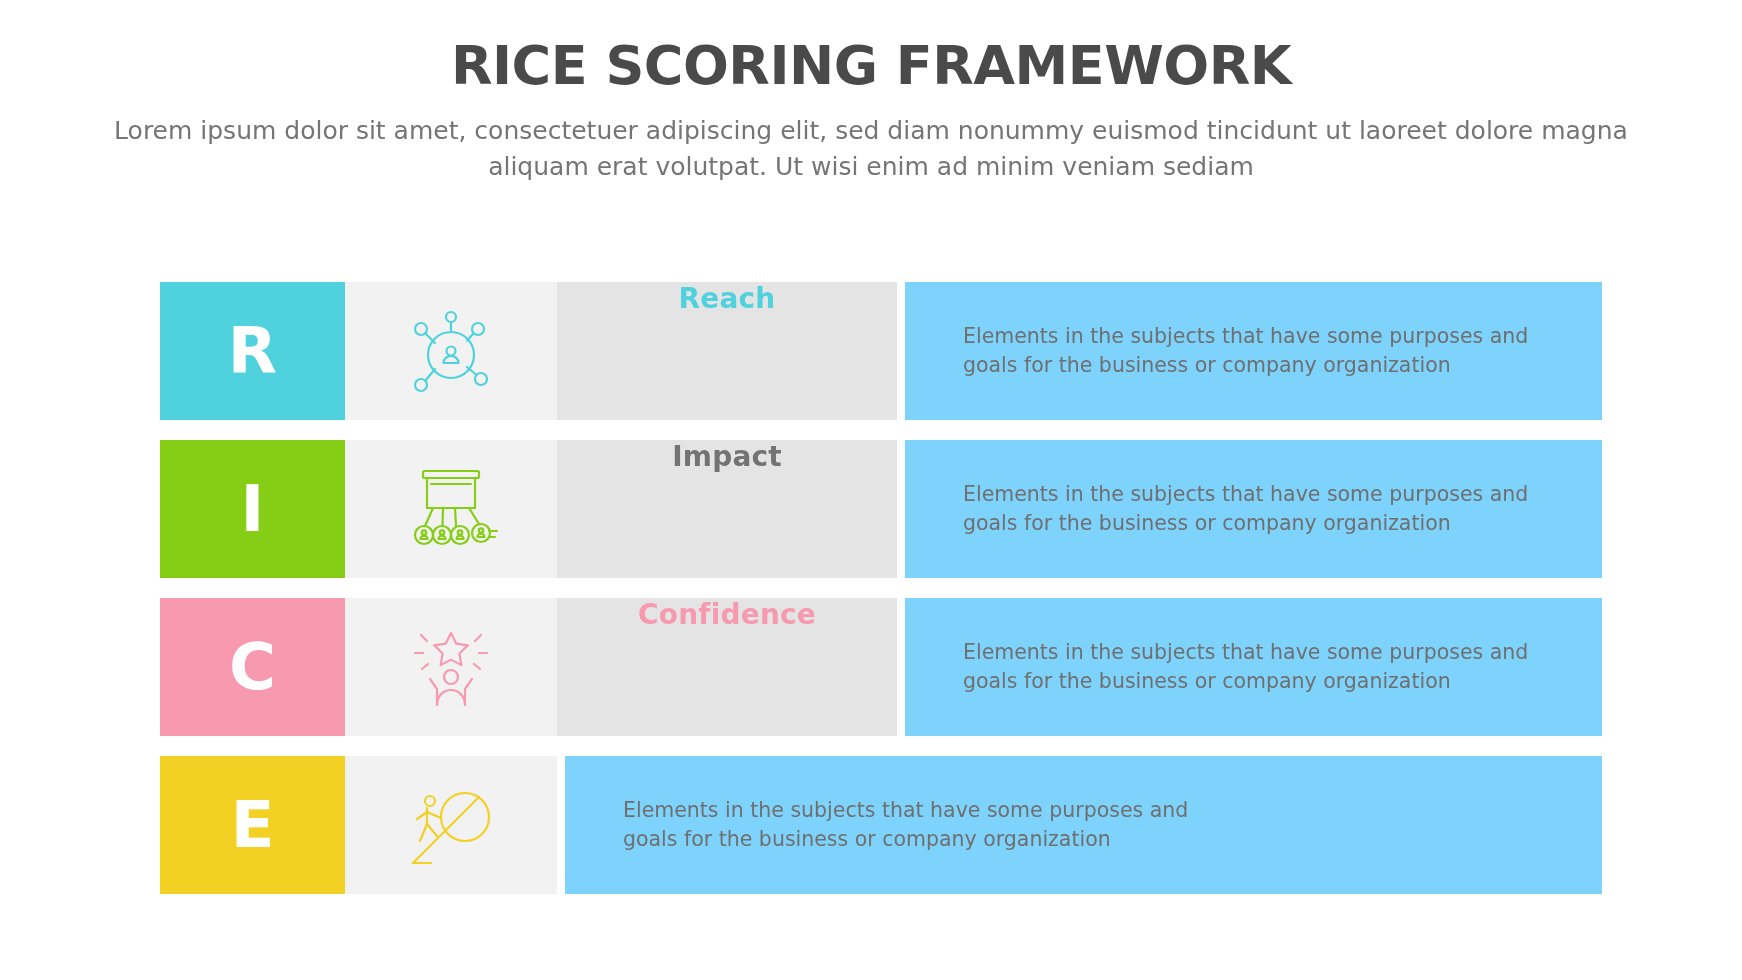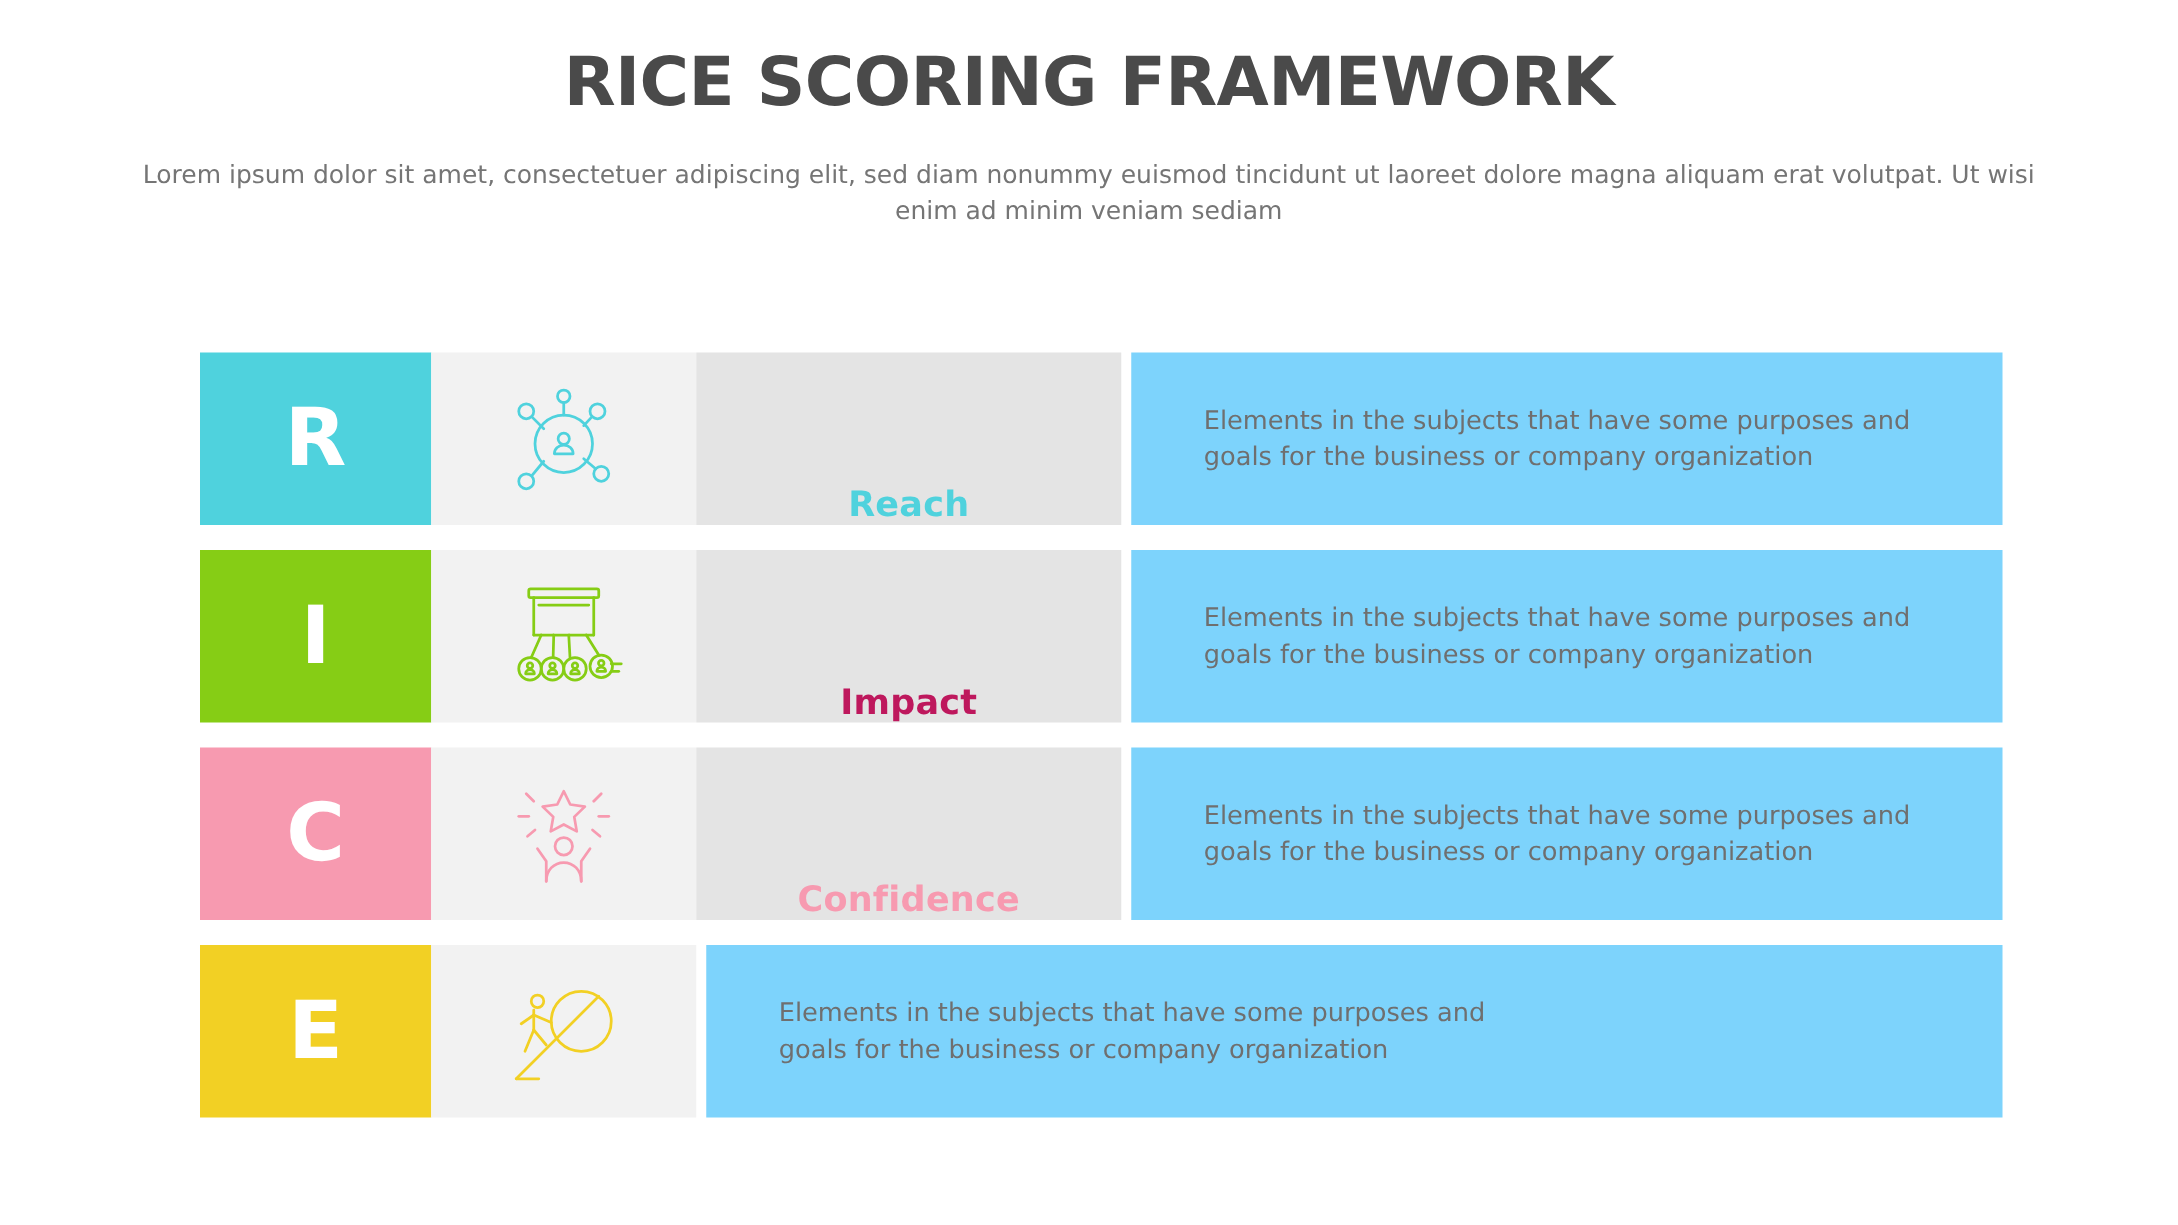--- a/index.html
+++ b/index.html
@@ -26,23 +26,23 @@
   .title {
     font-family: "DejaVu Sans", sans-serif;
     font-size: 54px;
     font-weight: 800;
     letter-spacing: -0.5px;
     color: #4a4a4a;
     line-height: 1.05;
     margin: 0;
   }
   .subtitle {
-    margin: 30px auto 0 auto;
+    margin: 18px auto 0 auto;
     width: 1520px;
-    font-size: 20px;
+    font-size: 25px;
     line-height: 1.45;
     color: #757575;
     font-weight: 400;
   }
   .rows {
     position: absolute;
     left: 160px;
     top: 282px;
     width: 1442px;
   }
@@ -72,21 +72,21 @@
     background: #f2f2f2;
     display: flex;
     align-items: center;
     justify-content: center;
   }
   .label-box {
     width: 340px;
     flex: 0 0 340px;
     background: #e4e4e4;
     display: flex;
-    align-items: flex-end;
+    align-items: flex-start;
     justify-content: center;
   }
   .label {
     font-size: 28px;
     font-weight: 700;
     letter-spacing: 0.2px;
   }
   .desc-box {
     flex: 1 1 auto;
     background: #7dd3fc;
@@ -173,21 +173,21 @@
             <circle cx="57" cy="69.5" r="2.2"></circle>
             <path d="M53.5 76c0-2 1.6-3.4 3.5-3.4s3.5 1.4 3.5 3.4z"></path>
             <circle cx="78" cy="67.5" r="2.2"></circle>
             <path d="M74.5 74c0-2 1.6-3.4 3.5-3.4s3.5 1.4 3.5 3.4z"></path>
             <path d="M86 68h8"></path>
             <path d="M86 74h6"></path>
           </svg>
         </span>
       </div>
       <div class="label-box">
-        <span class="label" style="color:#be185d">Impact</span>
+        <span class="label" style="color:#737373">Impact</span>
       </div>
       <div class="desc-box">
         <span class="desc">Elements in the subjects that have some purposes and goals for the business or company organization</span>
       </div>
     </div>
 
     <div class="row">
       <div class="letter-box" style="background:#f79ab0">
         <span class="letter">C</span>
       </div>

